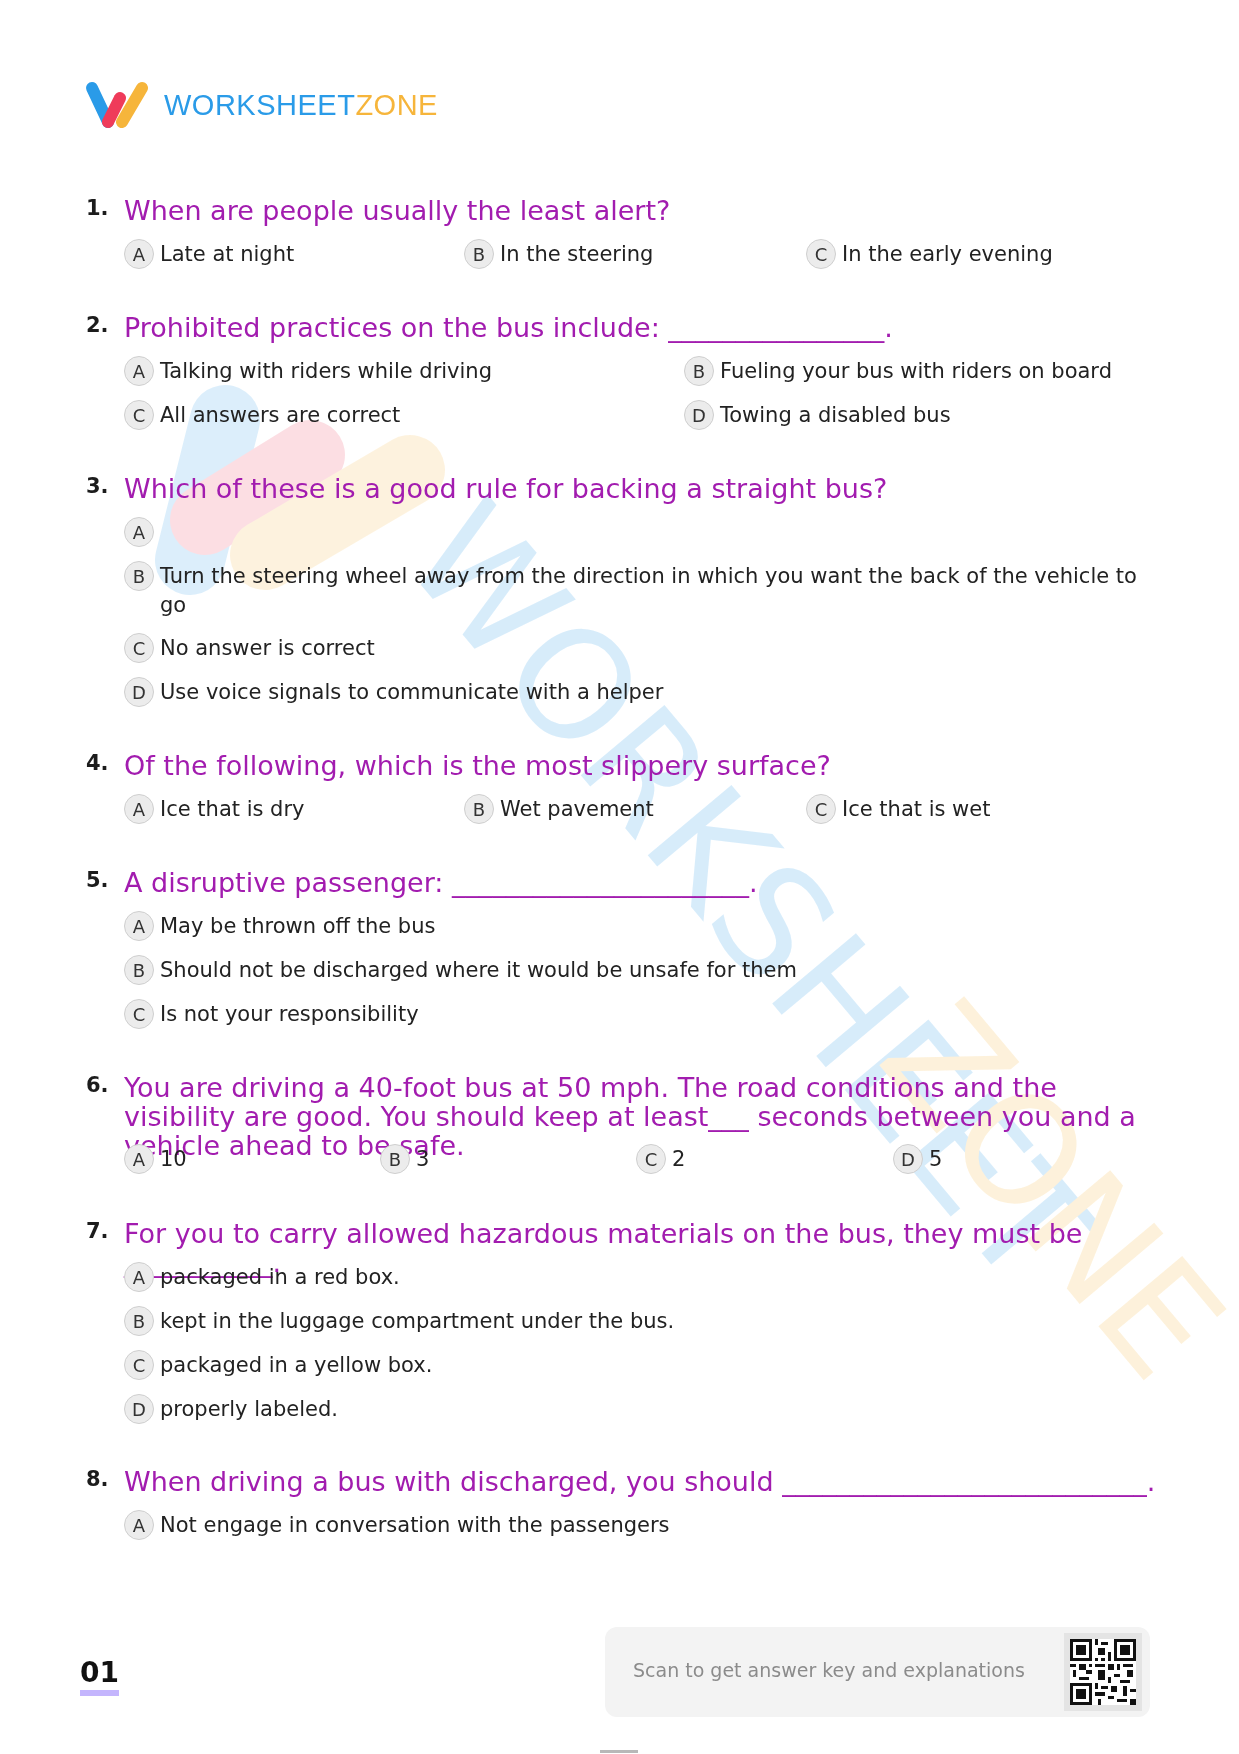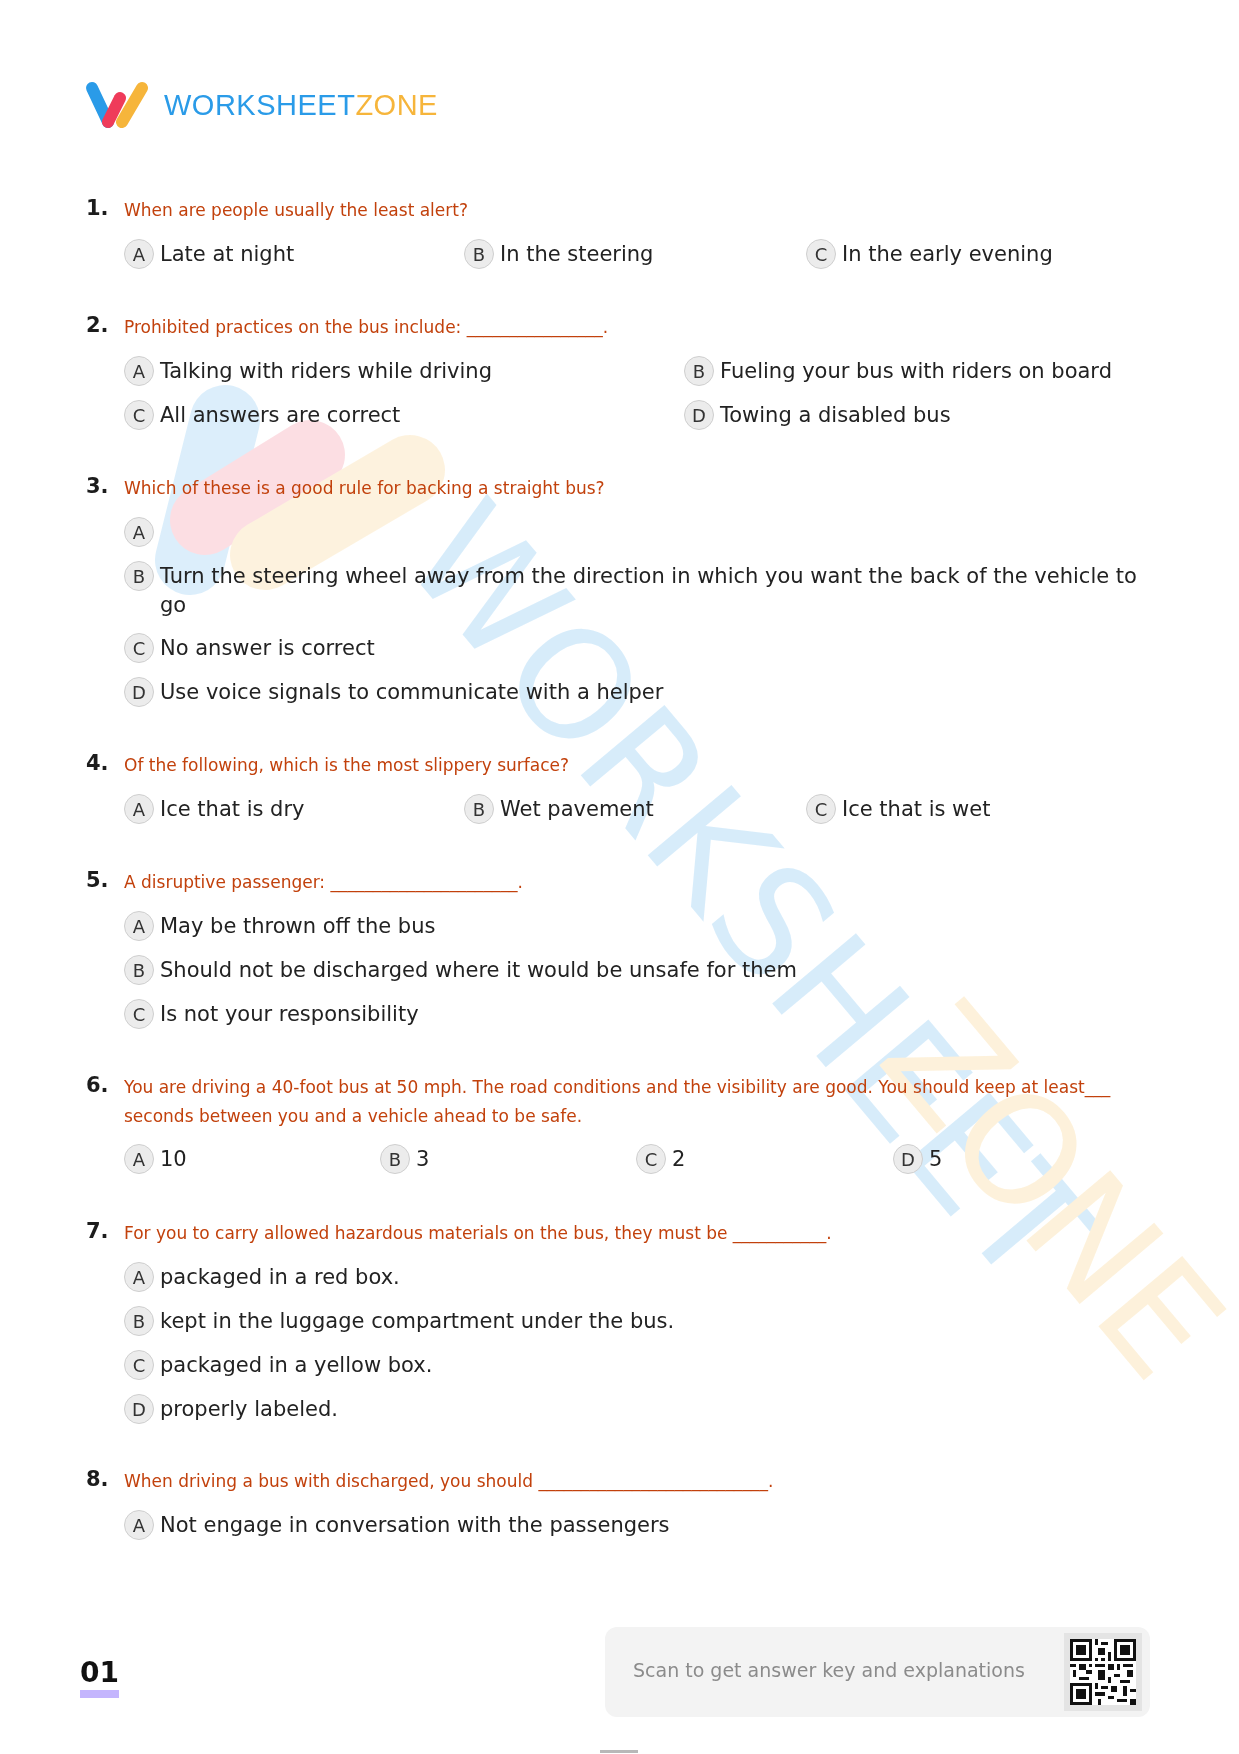--- a/index.html
+++ b/index.html
@@ -12,34 +12,34 @@
   .logo svg { display:block; }
   .logo-text { font-family:"Liberation Sans", sans-serif; font-size:29px; letter-spacing:0.5px; margin-left:14px; font-weight:normal; }
   .logo-text .w { color:#2a9be8; }
   .logo-text .z { color:#f6b53b; }
 
   .title { position:absolute; left:520px; top:82px; width:560px; text-align:center;
            font-family:"DejaVu Sans", sans-serif; font-weight:bold; font-size:26px; line-height:40px; color:#1c1c1c; }
 
   .q { position:absolute; left:0; width:1239px; }
   .q-num { position:absolute; left:86px; font-weight:bold; font-size:21px; color:#1c1c1c; }
-  .q-text { position:absolute; left:124px; width:1040px; font-size:17px; line-height:29px; color:#c2410c; }
+  .q-text { position:absolute; left:124px; width:1040px; font-size:27px; line-height:29px; color:#a21caf; }
 
   .opt { position:absolute; display:flex; align-items:flex-start; }
   .badge { width:30px; height:30px; border-radius:50%; background:#ececec; border:1px solid #cfcfcf;
            box-sizing:border-box; display:flex; align-items:center; justify-content:center;
            font-size:18px; color:#333; flex:0 0 30px; margin-top:-1px; }
   .opt-text { margin-left:6px; font-size:21px; line-height:29px; color:#222; }
 
   .footer-box { position:absolute; left:605px; top:1627px; width:545px; height:90px; background:#f3f3f3;
                 border-radius:12px; }
   .footer-text { position:absolute; left:28px; top:32px; font-size:19px; color:#8b8b8b; }
   .qr { position:absolute; right:8px; top:6px; width:78px; height:78px; background:#e4e4e4; display:flex; align-items:center; justify-content:center; }
   .page-num { position:absolute; left:80px; top:1658px; font-weight:bold; font-size:28px; color:#111;
-              border-bottom:8px solid #c4b5fd; line-height:30px; padding-bottom:2px; }
+              border-bottom:6px solid #c4b5fd; line-height:30px; padding-bottom:2px; }
   .bottom-line { position:absolute; left:600px; top:1750px; width:38px; height:3px; background:#b8b8b8; }
 </style>
 </head>
 <body>
 
 <svg class="watermark" viewBox="0 0 1239 1754">
   <g opacity="0.16">
     <line x1="225" y1="420" x2="190" y2="560" stroke="#2a9be8" stroke-width="70" stroke-linecap="round"></line>
     <line x1="205" y1="520" x2="310" y2="455" stroke="#ef3b5a" stroke-width="70" stroke-linecap="round"></line>
     <line x1="265" y1="555" x2="410" y2="470" stroke="#f6b53b" stroke-width="70" stroke-linecap="round"></line>

